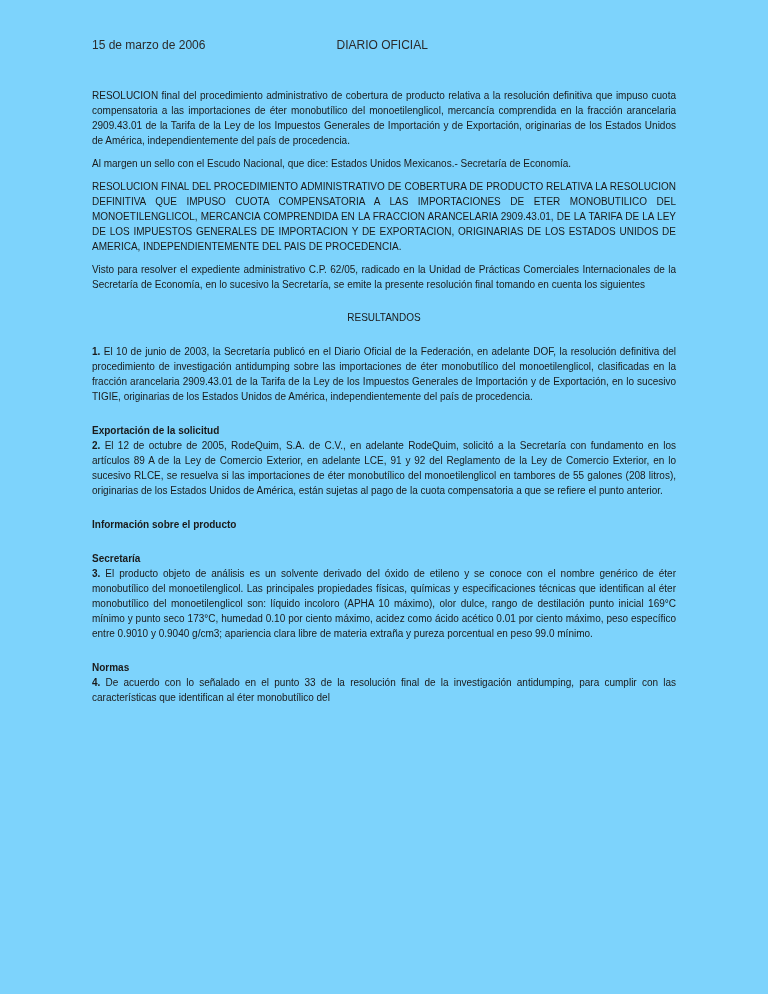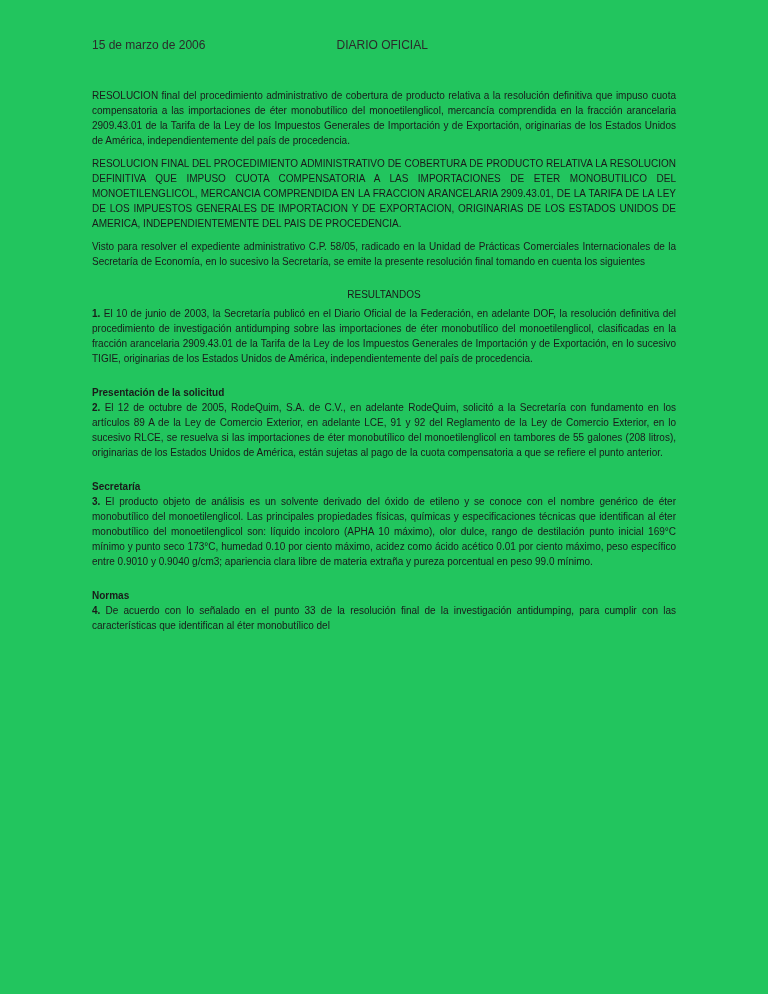--- a/index.html
+++ b/index.html
@@ -8,21 +8,21 @@
     width: 768px;
     height: 994px;
     font-family: "Liberation Sans", sans-serif;
     color: #1a1a1a;
     -webkit-font-smoothing: antialiased;
   }
   .page {
     position: relative;
     width: 768px;
     height: 994px;
-    background: #22c55e;
+    background: #7dd3fc;
     padding: 38px 92px 0 92px;
     overflow: hidden;
   }
   .running-header {
     position: relative;
     font-size: 12px;
     line-height: 14px;
     color: #2b2b2b;
     margin-bottom: 36px;
     height: 14px;
@@ -38,57 +38,61 @@
     font-size: 10px;
     line-height: 15px;
     font-weight: normal;
   }
   .just { text-align: justify; text-justify: inter-word; }
   .center { text-align: center; }
   .doc-title { font-weight: bold; margin-bottom: 8px; }
   .preamble { margin-bottom: 8px; }
   .caps-para { margin-bottom: 8px; }
   .visto-para { margin-bottom: 18px; }
-  .resultandos { font-weight: bold; margin-bottom: 4px; }
+  .resultandos { font-weight: bold; margin-bottom: 19px; }
   .section { margin-bottom: 19px; }
   .section:last-child { margin-bottom: 8px; }
   .section h2 { font-weight: bold; }
   .section p { text-align: justify; }
   .para-number { font-weight: bold; }
 </style>
 </head>
 <body>
 
 <div class="page">
 
   <div class="running-header">
     <span class="date">15 de marzo de 2006</span>
     <span class="pub">DIARIO OFICIAL</span>
   </div>
 
   <div class="doc">
     <p class="doc-title just">RESOLUCION final del procedimiento administrativo de cobertura de producto relativa a la resolución definitiva que impuso cuota compensatoria a las importaciones de éter monobutílico del monoetilenglicol, mercancía comprendida en la fracción arancelaria 2909.43.01 de la Tarifa de la Ley de los Impuestos Generales de Importación y de Exportación, originarias de los Estados Unidos de América, independientemente del país de procedencia.</p>
 
+    <p class="preamble just">Al margen un sello con el Escudo Nacional, que dice: Estados Unidos Mexicanos.- Secretaría de Economía.</p>
 
     <p class="caps-para just">RESOLUCION FINAL DEL PROCEDIMIENTO ADMINISTRATIVO DE COBERTURA DE PRODUCTO RELATIVA LA RESOLUCION DEFINITIVA QUE IMPUSO CUOTA COMPENSATORIA A LAS IMPORTACIONES DE ETER MONOBUTILICO DEL MONOETILENGLICOL, MERCANCIA COMPRENDIDA EN LA FRACCION ARANCELARIA 2909.43.01, DE LA TARIFA DE LA LEY DE LOS IMPUESTOS GENERALES DE IMPORTACION Y DE EXPORTACION, ORIGINARIAS DE LOS ESTADOS UNIDOS DE AMERICA, INDEPENDIENTEMENTE DEL PAIS DE PROCEDENCIA.</p>
 
-    <p class="visto-para just">Visto para resolver el expediente administrativo C.P. 58/05, radicado en la Unidad de Prácticas Comerciales Internacionales de la Secretaría de Economía, en lo sucesivo la Secretaría, se emite la presente resolución final tomando en cuenta los siguientes</p>
+    <p class="visto-para just">Visto para resolver el expediente administrativo C.P. 62/05, radicado en la Unidad de Prácticas Comerciales Internacionales de la Secretaría de Economía, en lo sucesivo la Secretaría, se emite la presente resolución final tomando en cuenta los siguientes</p>
 
     <p class="resultandos center">RESULTANDOS</p>
 
     <div id="sections">
   <section class="section">
   <p><span class="para-number">1.</span> <span>El 10 de junio de 2003, la Secretaría publicó en el Diario Oficial de la Federación, en adelante DOF, la resolución definitiva del procedimiento de investigación antidumping sobre las importaciones de éter monobutílico del monoetilenglicol, clasificadas en la fracción arancelaria 2909.43.01 de la Tarifa de la Ley de los Impuestos Generales de Importación y de Exportación, en lo sucesivo TIGIE, originarias de los Estados Unidos de América, independientemente del país de procedencia.</span></p>
         </section>
 
   <section class="section">
-    <h2>Presentación de la solicitud</h2>
+    <h2>Exportación de la solicitud</h2>
   <p><span class="para-number">2.</span> <span>El 12 de octubre de 2005, RodeQuim, S.A. de C.V., en adelante RodeQuim, solicitó a la Secretaría con fundamento en los artículos 89 A de la Ley de Comercio Exterior, en adelante LCE, 91 y 92 del Reglamento de la Ley de Comercio Exterior, en lo sucesivo RLCE, se resuelva si las importaciones de éter monobutílico del monoetilenglicol en tambores de 55 galones (208 litros), originarias de los Estados Unidos de América, están sujetas al pago de la cuota compensatoria a que se refiere el punto anterior.</span></p>
         </section>
 
+  <section class="section">
+    <h2>Información sobre el producto</h2>
+  </section>
 
   <section class="section">
     <h2>Secretaría</h2>
   <p><span class="para-number">3.</span> <span>El producto objeto de análisis es un solvente derivado del óxido de etileno y se conoce con el nombre genérico de éter monobutílico del monoetilenglicol. Las principales propiedades físicas, químicas y especificaciones técnicas que identifican al éter monobutílico del monoetilenglicol son: líquido incoloro (APHA 10 máximo), olor dulce, rango de destilación punto inicial 169°C mínimo y punto seco 173°C, humedad 0.10 por ciento máximo, acidez como ácido acético 0.01 por ciento máximo, peso específico entre 0.9010 y 0.9040 g/cm3; apariencia clara libre de materia extraña y pureza porcentual en peso 99.0 mínimo.</span></p>
         </section>
 
   <section class="section">
     <h2>Normas</h2>
   <p><span class="para-number">4.</span> <span>De acuerdo con lo señalado en el punto 33 de la resolución final de la investigación antidumping, para cumplir con las características que identifican al éter monobutílico del</span></p>
         </section>

